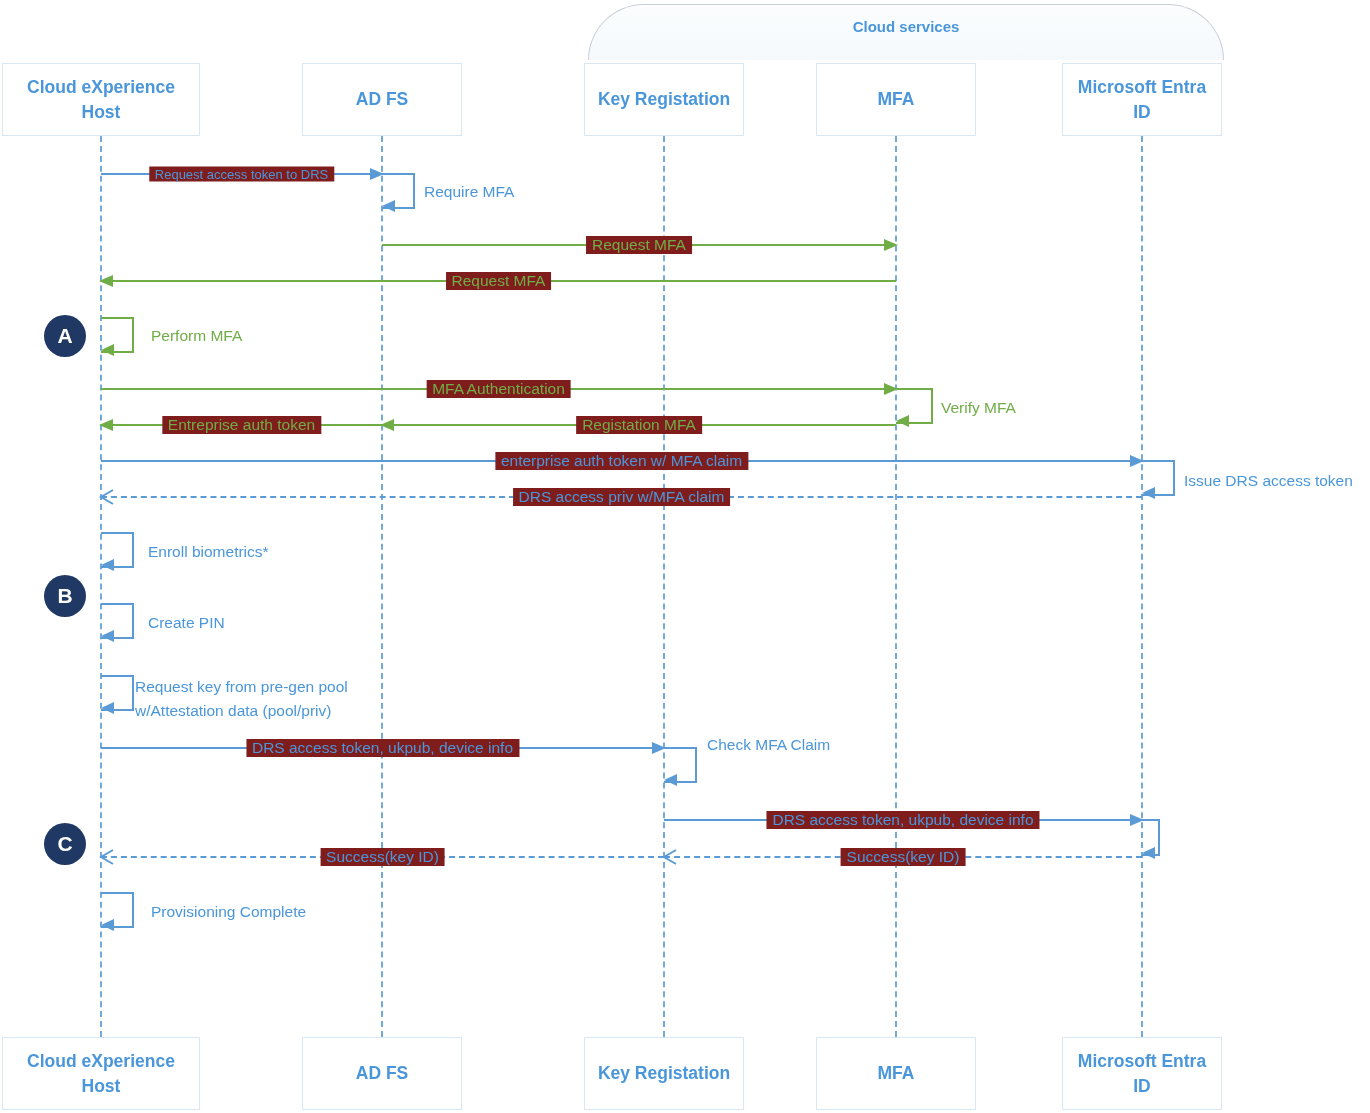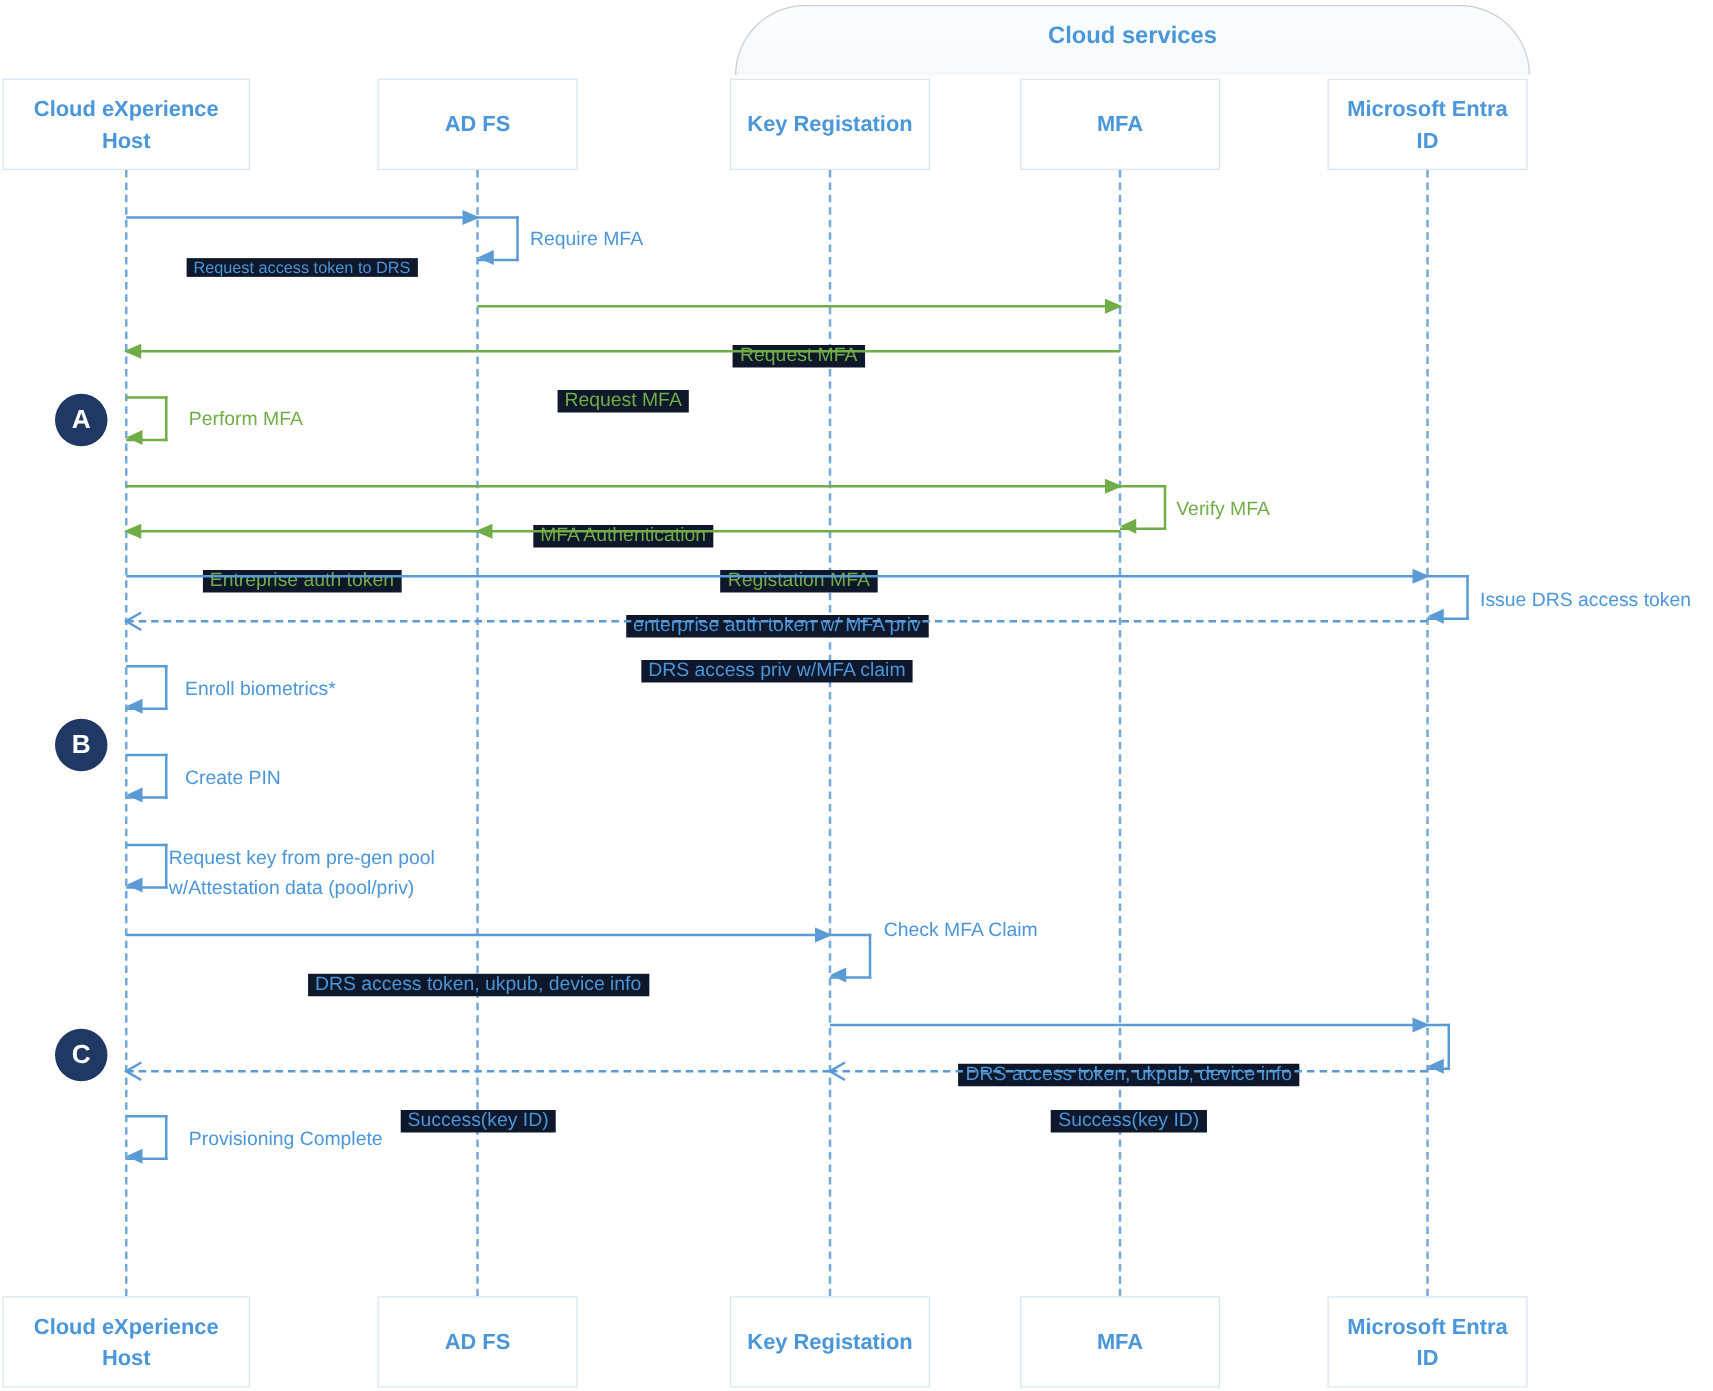--- a/index.html
+++ b/index.html
@@ -19,37 +19,37 @@
 
   
   .group {
     position:absolute; left:588px; top:4px; width:636px; height:56px;
     border:1px solid #C9CFD8; border-bottom:none;
     border-radius:60px 60px 0 0; box-sizing:border-box;
     background:linear-gradient(#FBFDFE,#F5F9FC);
   }
   .group-label {
     position:absolute; left:0; top:13px; width:100%; text-align:center;
-    color:#4A96DA; font-weight:bold; font-size:19px;
+    color:#4A96DA; font-weight:bold; font-size:15px;
   }
 
   
   .lifeline {
     position:absolute; top:136px; height:901px; width:0;
     border-left:2px dashed #74A9DC;
   }
 
   
   .msg { position:absolute; height:0; border-top:2px solid #5B9BD5; }
   .msg.green  { border-top-color:#70AD47; }
   .msg.dashed { border-top-style:dashed; }
   .msg .lbl {
     position:absolute; left:50%; top:-1px; transform:translate(-50%,-50%);
-    background:#0f172a; padding:0 6px; white-space:nowrap;
-    font-size:15.5px; color:#4A96DA;margin-top:40px;
+    background:#7f1d1d; padding:0 6px; white-space:nowrap;
+    font-size:15.5px; color:#4A96DA;
   }
   .msg.green .lbl { color:#70AD47; }
   .msg .lbl.sm { font-size:13px; }
 
   
   .head-r {
     position:absolute; right:-2px; top:-7px; width:0; height:0;
     border-left:14px solid #5B9BD5;
     border-top:6px solid transparent; border-bottom:6px solid transparent;
   }
@@ -157,21 +157,21 @@
     <span class="lbl">Registation MFA</span>
   </div>
 
   <div class="msg green" style="left:101px;top:424px;width:281px">
     <span class="head-l"></span>
     <span class="lbl">Entreprise auth token</span>
   </div>
 
   <div class="msg" style="left:101px;top:460px;width:1041px">
     <span class="head-r"></span>
-    <span class="lbl">enterprise auth token w/ MFA priv</span>
+    <span class="lbl">enterprise auth token w/ MFA claim</span>
   </div>
 
   <div class="loop" style="left:1142px;top:460px"></div>
   <span class="flabel" style="left:1184px;top:471px">Issue DRS access token</span>
 
   <div class="msg dashed" style="left:101px;top:496px;width:1041px">
     <span class="ohead">
       <svg width="18" height="18" viewBox="0 0 18 18">
           <path d="M15 2 L3 9 L15 16" fill="none" stroke="#5B9BD5" stroke-width="2"></path>
         </svg>

